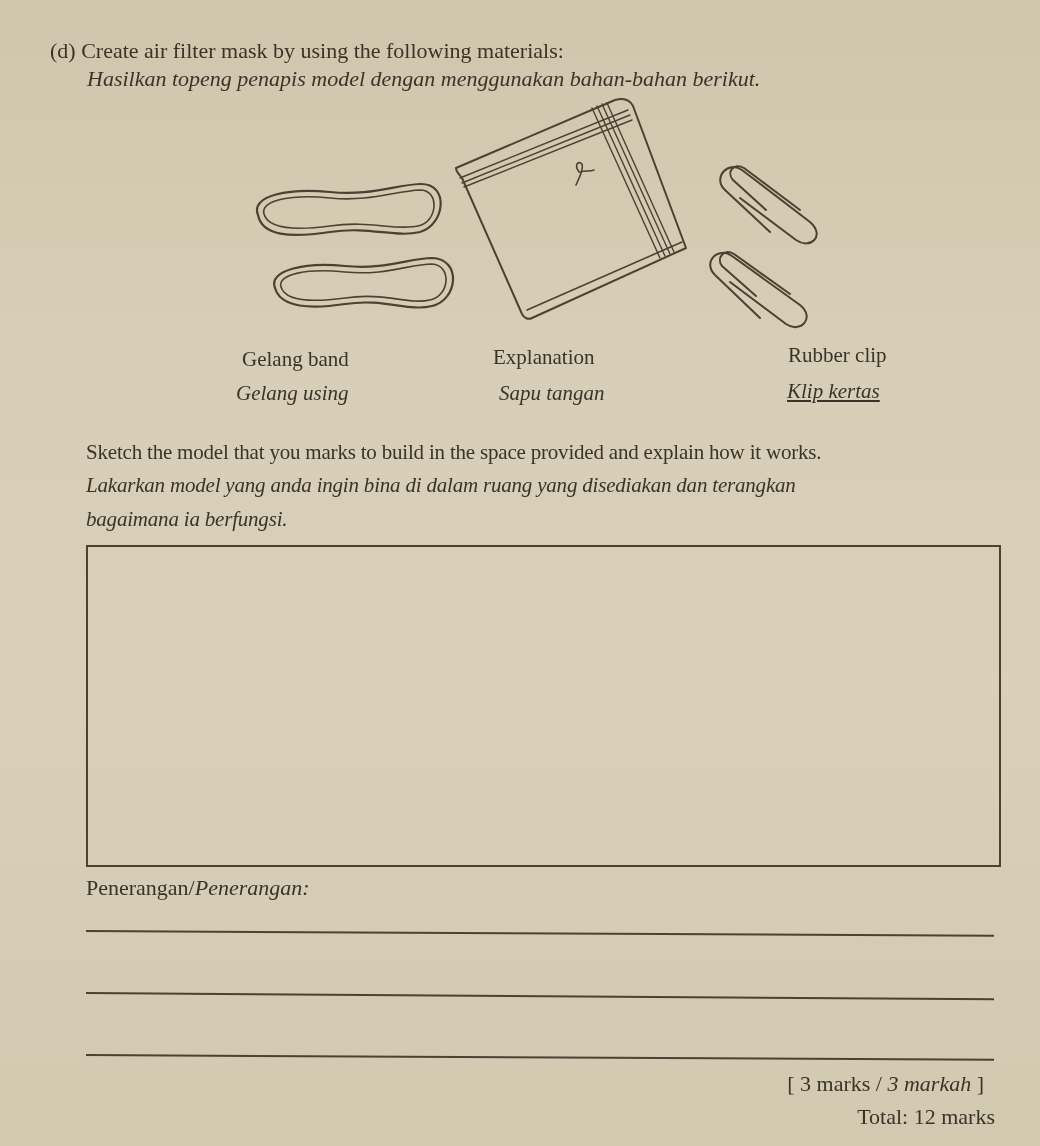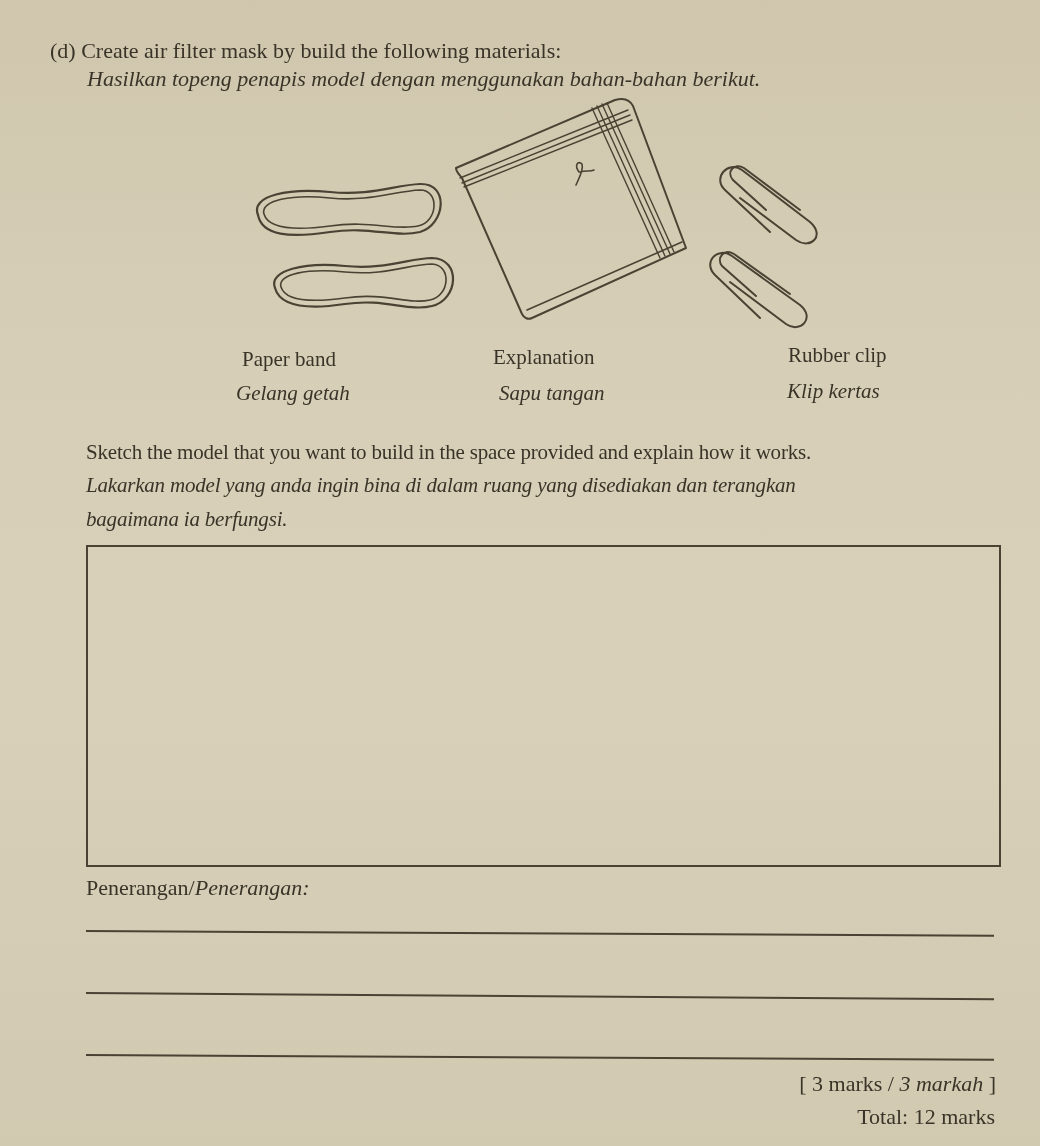--- a/index.html
+++ b/index.html
@@ -21,21 +21,21 @@
       border: 2px solid #4a4232; box-sizing: border-box;
     }
     .rule { height: 0; border-top: 2px solid #4a4232; }
     .marks { font-size: 22px; white-space: nowrap; text-align: right; }
   </style>
 </head>
 <body>
 
 <div class="abs q-line" style="left:50px; top:38px;">
   <span>(d)</span>
-  <span>Create air filter mask by build the following materials:</span>
+  <span>Create air filter mask by using the following materials:</span>
 </div>
 <div class="abs q-line italic" style="left:87px; top:66px;">Hasilkan topeng penapis model dengan menggunakan bahan-bahan berikut.</div>
 
 <svg style="left:0; top:0;" width="1040" height="360">
   <path stroke-width="2.2" d="M258,215 C250,195 290,188 330,192 C370,196 395,185 420,184 C450,183 445,225 420,232 C395,238 370,226 330,232 C290,238 262,236 258,215 Z"></path>
   <path stroke-width="1.6" d="M264,214 C260,200 292,194 330,198 C370,202 395,191 420,190 C440,190 438,222 418,226 C395,231 370,220 330,226 C292,231 268,228 264,214 Z"></path>
   <path stroke-width="2.2" d="M275,288 C268,270 305,262 345,266 C385,270 410,258 432,258 C462,259 458,300 432,306 C408,312 385,298 345,304 C305,310 280,306 275,288 Z"></path>
   <path stroke-width="1.6" d="M281,287 C277,274 308,268 345,272 C385,276 410,264 432,264 C452,265 450,296 430,300 C408,305 385,292 345,298 C308,303 285,300 281,287 Z"></path>
 </svg>
 
@@ -52,36 +52,36 @@
   <path stroke-width="1.6" d="M579,172 C574,165 578,160 582,164 C584,170 578,180 576,185 M580,172 C586,170 590,172 594,170"></path>
 </svg>
 
 <svg style="left:0; top:0;" width="1040" height="360">
   <path stroke-width="2" d="M770,232 L725,190 C712,178 728,160 742,170 L810,222 C826,236 810,250 796,240 L740,198"></path>
   <path stroke-width="2" d="M766,210 L733,180 C726,172 734,162 744,168 L800,210"></path>
   <path stroke-width="2" d="M760,318 L715,275 C702,262 718,246 732,256 L800,305 C816,318 800,334 786,324 L730,282"></path>
   <path stroke-width="2" d="M756,296 L722,266 C716,258 724,248 734,254 L790,294"></path>
 </svg>
 
-<div class="abs label" style="left:242px; top:347px;">Paper band</div>
-<div class="abs label italic" style="left:236px; top:381px;">Gelang getah</div>
+<div class="abs label" style="left:242px; top:347px;">Gelang band</div>
+<div class="abs label italic" style="left:236px; top:381px;">Gelang using</div>
 <div class="abs label" style="left:493px; top:345px;">Explanation</div>
 <div class="abs label italic" style="left:499px; top:381px;text-align:center;">Sapu tangan</div>
 <div class="abs label" style="left:788px; top:343px;">Rubber clip</div>
-<div class="abs label italic" style="left:787px; top:379px;">Klip kertas</div>
+<div class="abs label italic" style="left:787px; top:379px;text-decoration:underline;">Klip kertas</div>
 
-<div class="abs instr" style="left:86px; top:440px;">Sketch the model that you want to build in the space provided and explain how it works.</div>
+<div class="abs instr" style="left:86px; top:440px;">Sketch the model that you marks to build in the space provided and explain how it works.</div>
 <div class="abs instr italic" style="left:86px; top:473px;">Lakarkan model yang anda ingin bina di dalam ruang yang disediakan dan terangkan</div>
 <div class="abs instr italic" style="left:86px; top:507px;font-style:italic;">bagaimana ia berfungsi.</div>
 
 <div class="abs sketch-box"></div>
 
 <div class="abs q-line" style="left:86px; top:875px;">
   <span>Penerangan/</span><span class="italic">Penerangan:</span>
 </div>
 <div class="abs rule" style="left:86px; top:930px; width:908px; transform: rotate(0.3deg); transform-origin:left;"></div>
 <div class="abs rule" style="left:86px; top:992px; width:908px; transform: rotate(0.4deg); transform-origin:left;"></div>
 <div class="abs rule" style="left:86px; top:1054px; width:908px; transform: rotate(0.3deg); transform-origin:left;"></div>
 
-<div class="abs marks" style="right:44px; top:1071px;margin-left:40px;">
+<div class="abs marks" style="right:56px; top:1071px;margin-left:40px;">
   <span>[ 3 marks / </span><span class="italic">3 markah</span><span> ]</span>
 </div>
 <div class="abs marks" style="right:45px; top:1104px;">Total: 12 marks</div>
 
 </body></html>

